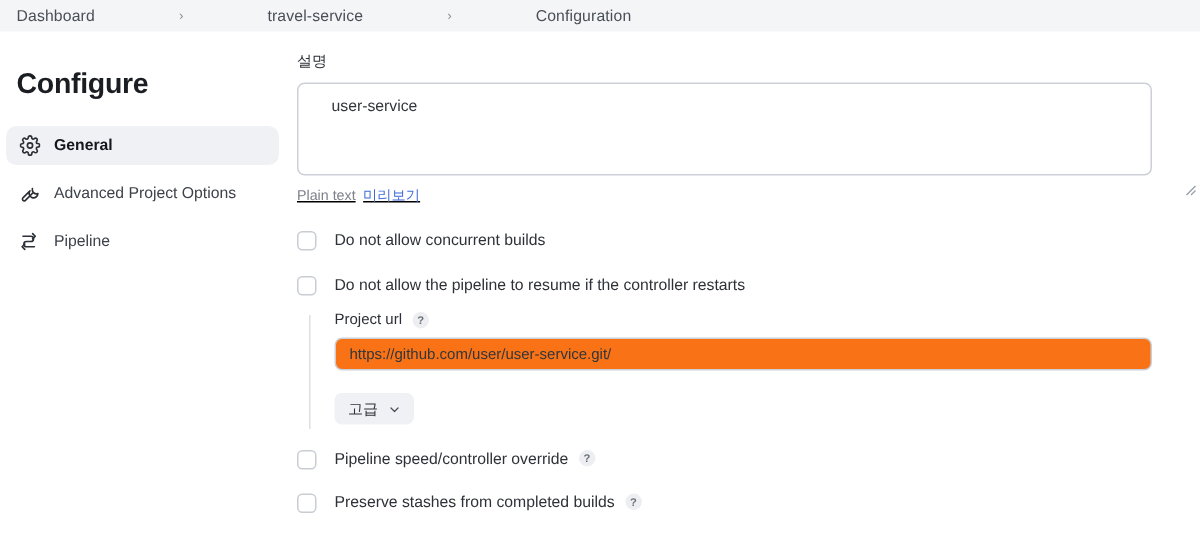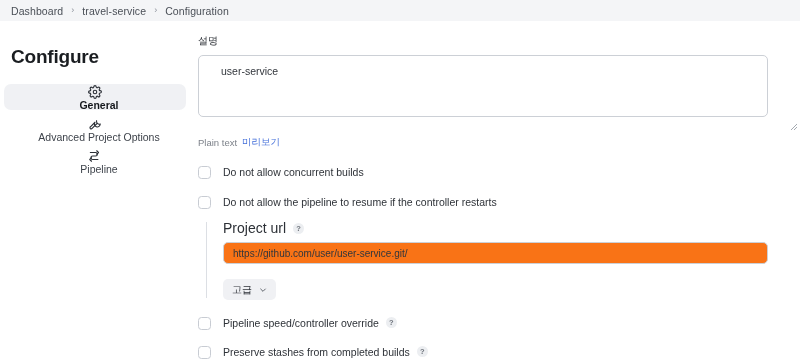--- a/index.html
+++ b/index.html
@@ -10,20 +10,21 @@
     overflow: hidden;
   }
   .page { position: relative; width: 800px; height: 364px; background:#fff; }
 
   
   .breadcrumb-bar {
     position: absolute; left:0; top:0; width:800px; height:21px;
     background:#f4f5f7;
     display:flex; align-items:center;
     padding-left:11px;
+    gap:48px;
   }
   .crumb {
     font-size:10.5px; color:#4a4f57; letter-spacing:.1px;
     white-space:nowrap;
   }
   .crumb-sep {
     font-size:9px; color:#8b9099; margin:0 8px; line-height:1;
   }
 
   
@@ -31,21 +32,21 @@
     position:absolute; left:0; top:28px; width:190px; height:343px;
     background:#fff; padding-top:18px;
   }
   .configure-title {
     font-size:19px; font-weight:bold; color:#1a1d21;
     padding-left:11px; letter-spacing:-.2px; margin-bottom:16px;
   }
   .nav-item {
     display:flex; align-items:center;
     height:26px; margin:0 4px 6px 4px; padding-left:8px;
-    border-radius:7px; cursor:pointer;flex-direction:column;
+    border-radius:7px; cursor:pointer;
   }
   .nav-item.active { background:#f0f1f4; }
   .nav-icon {
     width:15px; height:15px; flex:0 0 15px;
     display:flex; align-items:center; justify-content:center;
     margin-right:9px; color:#2b2f36;
   }
   .nav-icon svg { display:block; }
   .nav-label { font-size:10.5px; color:#3d424a; white-space:nowrap; }
   .nav-item.active .nav-label { color:#14171c; font-weight:bold; }
@@ -66,21 +67,21 @@
     resize:none; outline:none;
     font-family:"Liberation Sans", sans-serif;
     display:block;
   }
   .resize-grip {
     position:absolute; right:2px; top:68px;
     width:8px; height:8px; pointer-events:none;
   }
   .plain-row {
     display:flex; align-items:center; gap:5px;
-    margin-top:19px; font-size:9.5px;
+    margin-top:7px; font-size:9.5px;text-decoration:underline;
   }
   .plain-text { color:#7d828a; }
   .preview-link { color:#3f6bd8; cursor:pointer; }
 
   
   .cb-row {
     display:flex; align-items:flex-start;
     margin-top:17px;
   }
   .cb-row.tight { margin-top:16px; }
@@ -109,21 +110,21 @@
   
   .nested {
     position:relative;
     margin-left:25px; margin-top:11px;
   }
   .nest-line {
     position:absolute; left:-17px; top:2px;
     width:1px; height:76px; background:#dcdfe4;
   }
   .sub-label-row { display:flex; align-items:center; margin-bottom:6px; }
-  .sub-label { font-size:14px; color:#2c3036; }
+  .sub-label { font-size:10px; color:#2c3036; }
   .url-input {
     width:545px; height:22px;
     border:1px solid #ccd0d6; border-radius:5px;
     background:#f97316; padding:0 9px;
     font-size:10px; color:#32363c;
     outline:none; font-family:"Liberation Sans", sans-serif;
     display:block;
   }
   .adv-btn {
     display:inline-flex; align-items:center; gap:7px;

